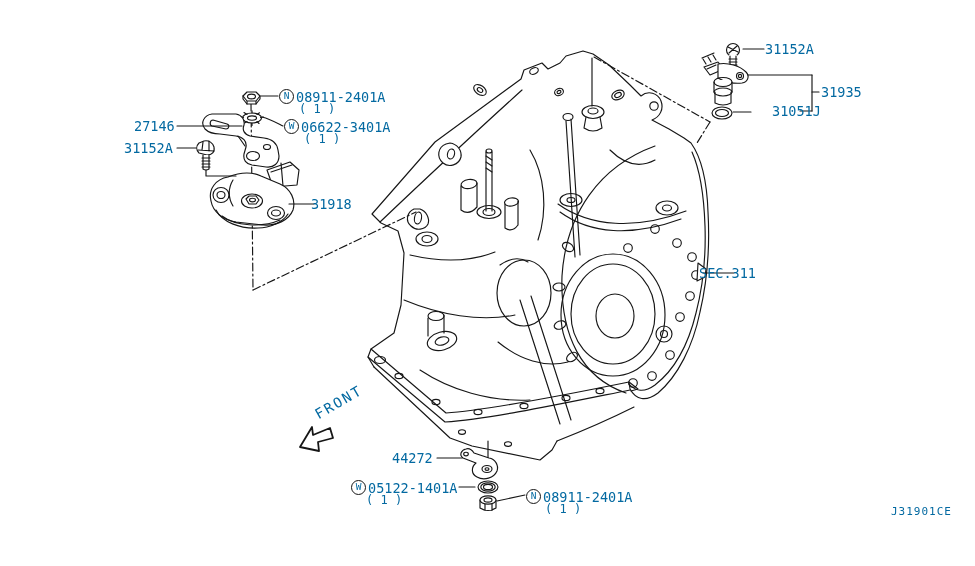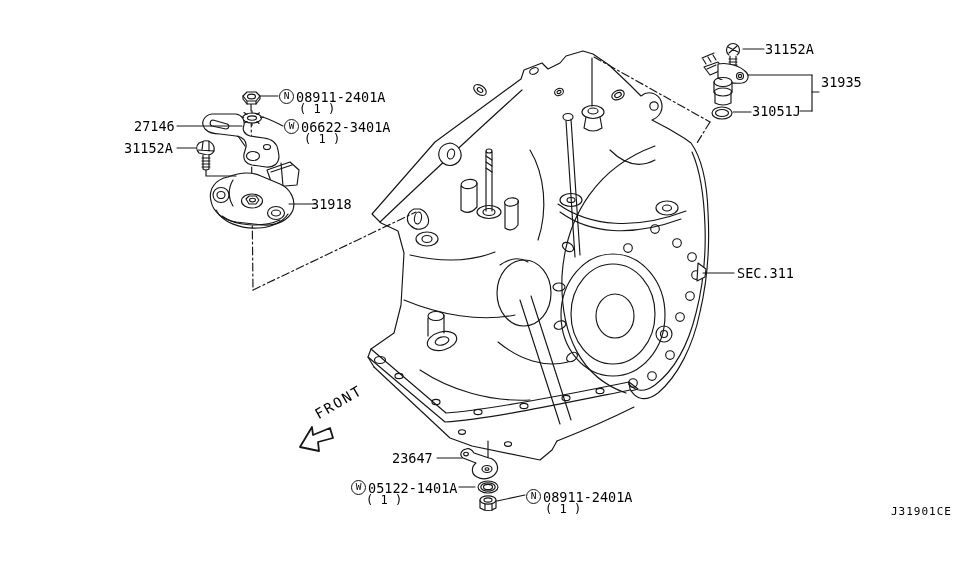--- a/index.html
+++ b/index.html
@@ -1,19 +1,19 @@
 <!DOCTYPE html>
 <html><head>
 <meta charset="utf-8">
 <style>
   html,body{margin:0;padding:0;background:#e8e8e8;}
   #stage{
     position:relative;width:975px;height:566px;background:#ffffff;
     font-family:"DejaVu Sans Mono","Liberation Mono",monospace;
-    color:#000000;overflow:hidden;
+    color:#0369a1;overflow:hidden;
   }
   #lineart{position:absolute;left:0;top:0;}
   .callout{
     position:absolute;font-size:13.5px;line-height:14px;white-space:nowrap;
     letter-spacing:0px;display:flex;align-items:center;
   }
   .qty{position:absolute;font-size:12px;line-height:12px;white-space:pre;}
   .badge{
     display:inline-block;box-sizing:border-box;width:15px;height:15px;
     border:1.2px solid #161616;border-radius:50%;font-size:9.5px;line-height:12.5px;
@@ -261,25 +261,25 @@
       <line x1="437" y1="458" x2="462" y2="458"></line>
       <line x1="459" y1="487" x2="475" y2="487"></line>
       <line x1="497" y1="501" x2="525" y2="495"></line>
     </g>
   </svg>
 
   <div class="callout" style="left:765px;top:42px">
     <span>31152A</span>
   </div>
 
-  <div class="callout" style="left:821px;top:75px">
+  <div class="callout" style="left:821px;top:85px">
     <span>31935</span>
   </div>
 
-  <div class="callout" style="left:752px;top:104px">
+  <div class="callout" style="left:772px;top:104px">
     <span>31051J</span>
   </div>
 
   <div class="callout" style="left:279px;top:89px">
     <span class="badge">N</span>
     <span>08911-2401A</span>
   </div>
   <div class="qty" style="left:299px;top:103px">( 1 )</div>
 
   <div class="callout" style="left:284px;top:119px">
@@ -293,28 +293,28 @@
   </div>
 
   <div class="callout" style="left:124px;top:141px">
     <span>31152A</span>
   </div>
 
   <div class="callout" style="left:311px;top:197px">
     <span>31918</span>
   </div>
 
-  <div class="callout" style="left:737px;top:266px">
+  <div class="callout" style="left:699px;top:266px">
     <span>SEC.311</span>
   </div>
 
   <div class="front" style="left:320px;top:406px">FRONT</div>
 
   <div class="callout" style="left:392px;top:451px">
-    <span>23647</span>
+    <span>44272</span>
   </div>
 
   <div class="callout" style="left:351px;top:480px">
     <span class="badge">W</span>
     <span>05122-1401A</span>
   </div>
   <div class="qty" style="left:366px;top:494px">( 1 )</div>
 
   <div class="callout" style="left:526px;top:489px">
     <span class="badge">N</span>

